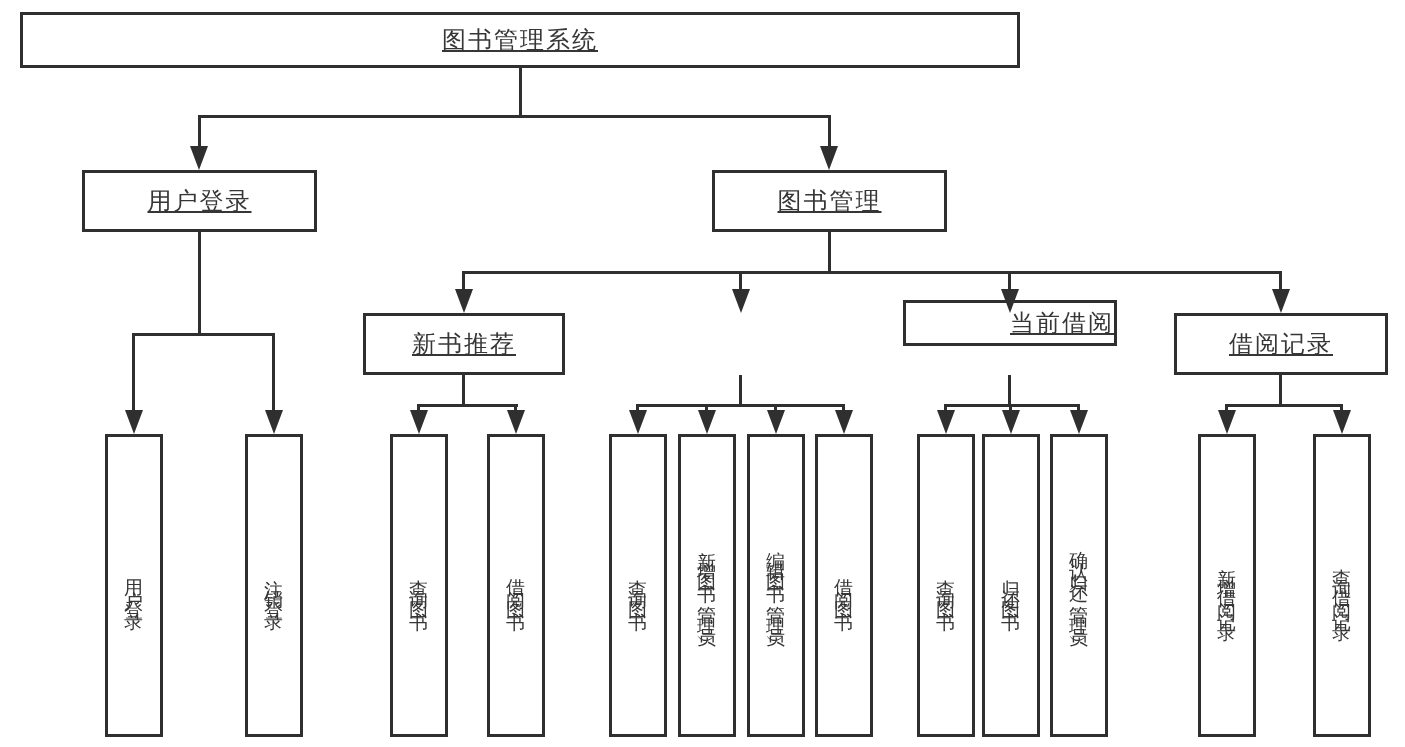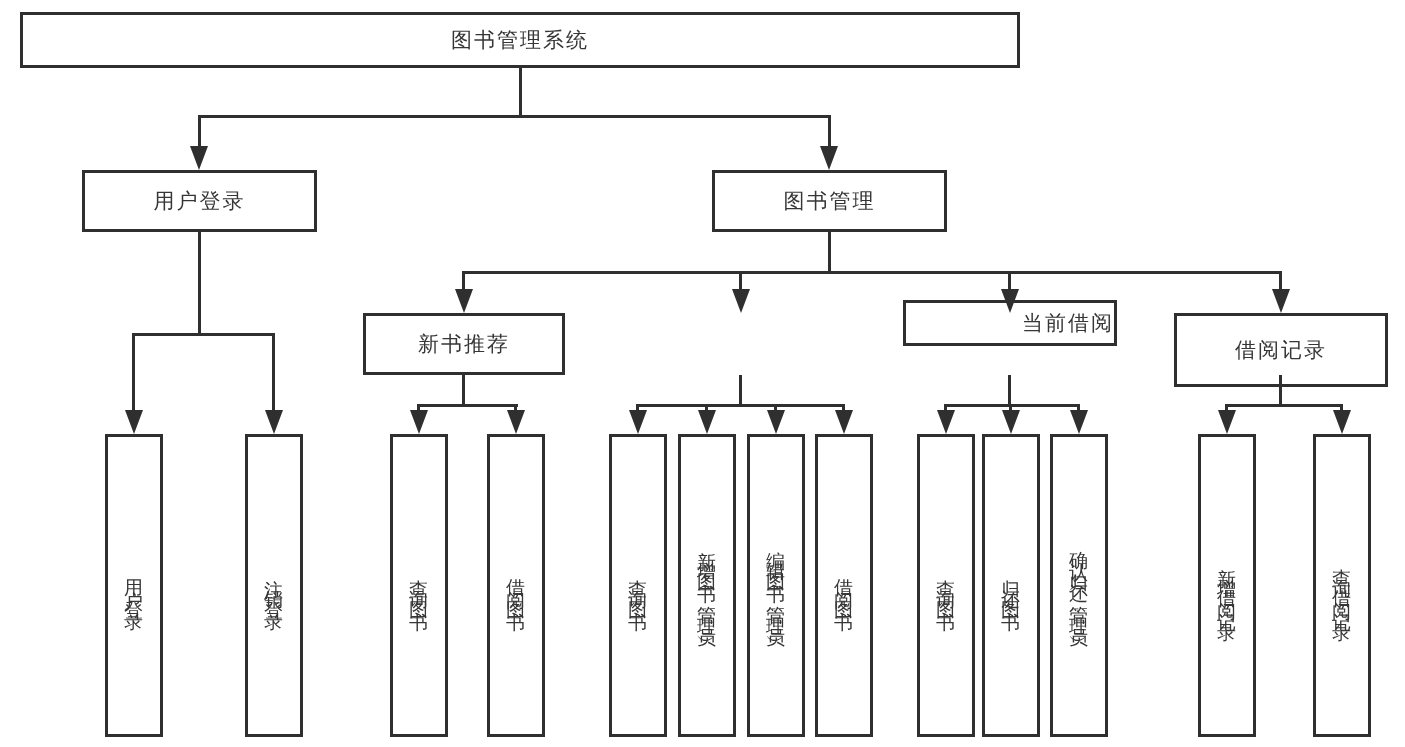--- a/index.html
+++ b/index.html
@@ -13,21 +13,21 @@
     font-family:"DejaVu Sans", sans-serif;}
   .stage{position:relative;width:1405px;height:747px;background:var(--bg);}
   .box{
     position:absolute;
     border:3px solid var(--line);
     background:#fff;
     display:flex;align-items:center;justify-content:center;
     color:var(--text);
   }
   .hbox span{
-    font-size:21px;letter-spacing:2px;color:var(--text);white-space:nowrap;
+    font-size:24px;letter-spacing:2px;color:var(--text);white-space:nowrap;text-decoration:underline;
   }
   .vbox span{
     writing-mode:vertical-rl;
     text-orientation:mixed;
     font-size:19px;
     letter-spacing:11px;
     color:var(--text);
     line-height:1;
   }
   .line{position:absolute;background:var(--line);}
@@ -58,21 +58,21 @@
   <div class="box hbox" style="left:363px;top:313px;width:202px;height:62px;">
     <span>新书推荐</span>
   </div>
 
   <div class="box hbox" style="left:712px;top:170px;width:235px;height:62px;">
     <span>图书管理</span>
   </div>
   <div class="box hbox" style="left:903px;top:300px;width:214px;height:46px;justify-content:flex-end;">
     <span>当前借阅</span>
   </div>
-  <div class="box hbox" style="left:1174px;top:313px;width:214px;height:74px;">
+  <div class="box hbox" style="left:1174px;top:313px;width:214px;height:62px;">
     <span>借阅记录</span>
   </div>
 
   <div class="box vbox" style="left:105px;top:434px;width:58px;height:303px;">
     <span>用户登录</span>
   </div>
   <div class="box vbox" style="left:245px;top:434px;width:58px;height:303px;">
     <span>注销登录</span>
   </div>
 

